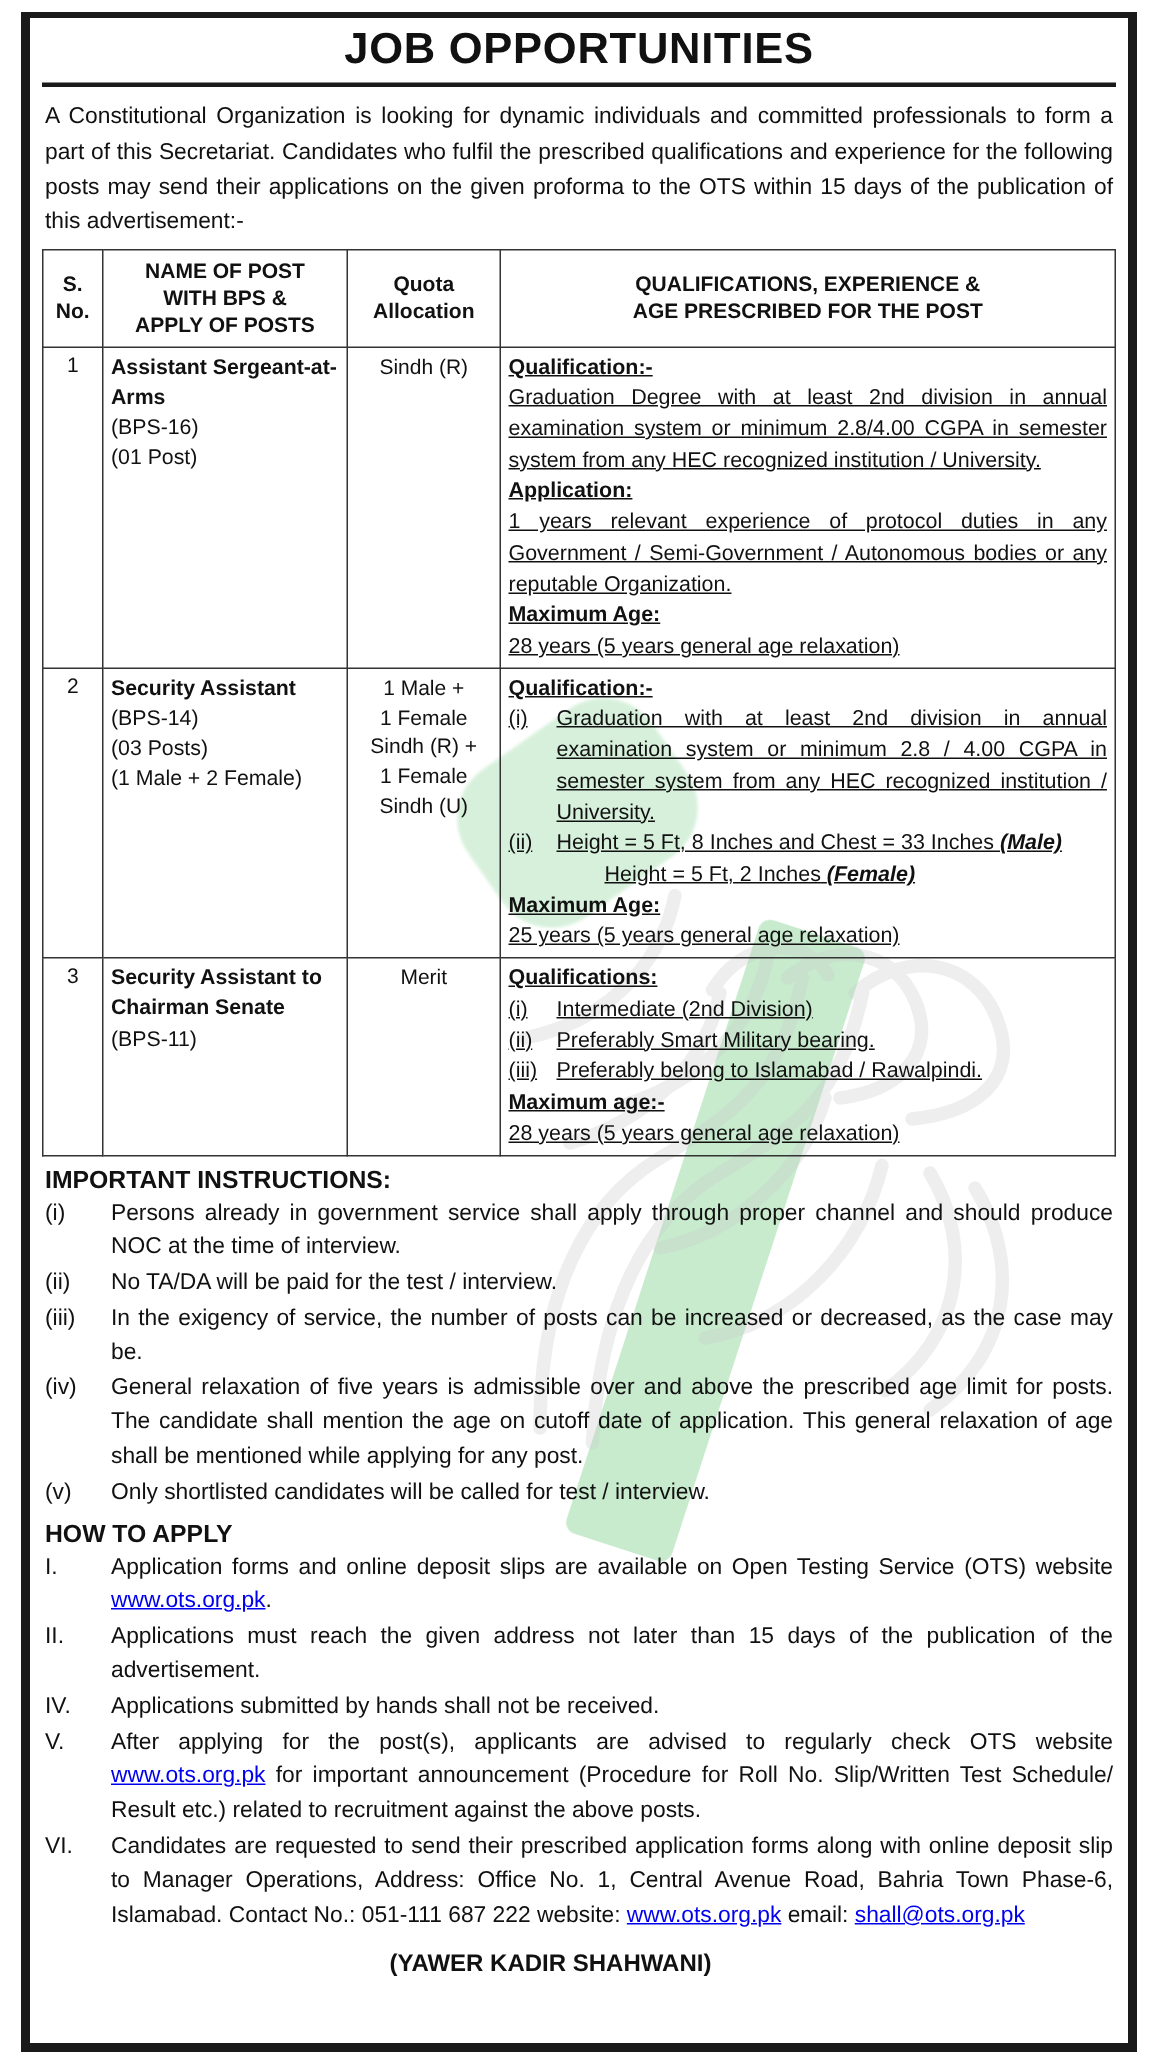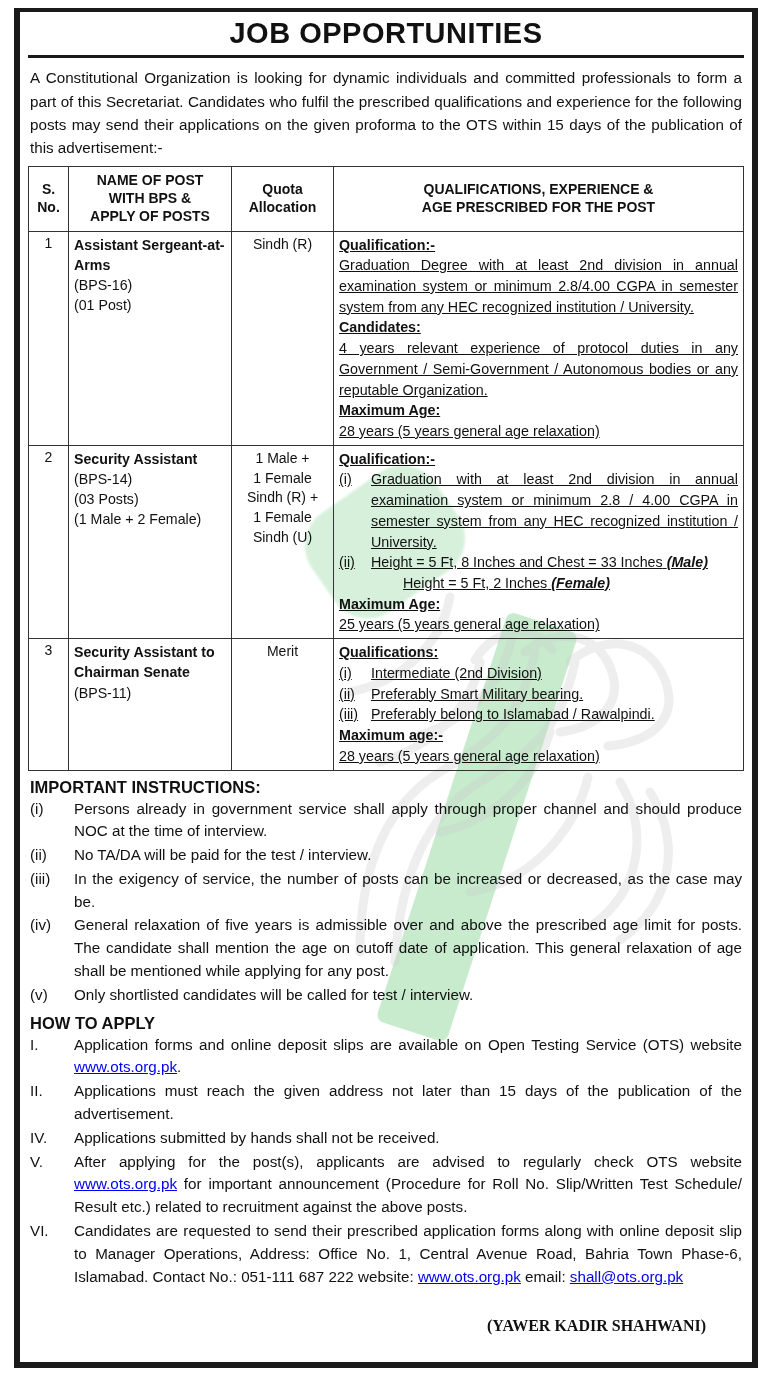--- a/index.html
+++ b/index.html
@@ -136,25 +136,24 @@
   }
   .li .mk { width:44px; flex:none; }
   .li .tx { flex:1; text-align:justify; }
   .li .tx.nj { text-align:left; }
 
   .lnk { text-decoration:underline; }
 
   
   .sign {
     position:relative; z-index:2;
-    text-align:right;
+    text-align:center;
     padding-right:38px;
-    margin-top:26px;
+    margin-top:10px;
     line-height:1.45;
-    font-family:Liberation Serif, serif;
   }
   .sign .nm { font-size:16px; font-weight:bold; }
 </style>
 </head>
 <body>
 
 <div class="page">
   <div class="frame">
 
     <div class="watermark">
@@ -218,22 +217,22 @@
           <td class="sno">1</td>
           <td class="post">
             <div class="pname">Assistant Sergeant-at-Arms</div>
             <div>(BPS-16)</div>
             <div>(01 Post)</div>
           </td>
           <td class="quota">Sindh (R)</td>
           <td class="quals">
             <div class="lbl">Qualification:-</div>
             <div class="just">Graduation Degree with at least 2nd division in annual examination system or minimum 2.8/4.00 CGPA in semester system from any HEC recognized institution / University.</div>
-            <div class="lbl">Candidates:</div>
-            <div class="just">4 years relevant experience of protocol duties in any Government / Semi-Government / Autonomous bodies or any reputable Organization.</div>
+            <div class="lbl">Application:</div>
+            <div class="just">1 years relevant experience of protocol duties in any Government / Semi-Government / Autonomous bodies or any reputable Organization.</div>
             <div class="lbl">Maximum Age:</div>
             <div>28 years (5 years general age relaxation)</div>
           </td>
         </tr>
 
         <tr>
           <td class="sno">2</td>
           <td class="post">
             <div class="pname">Security Assistant</div>
             <div>(BPS-14)</div>

